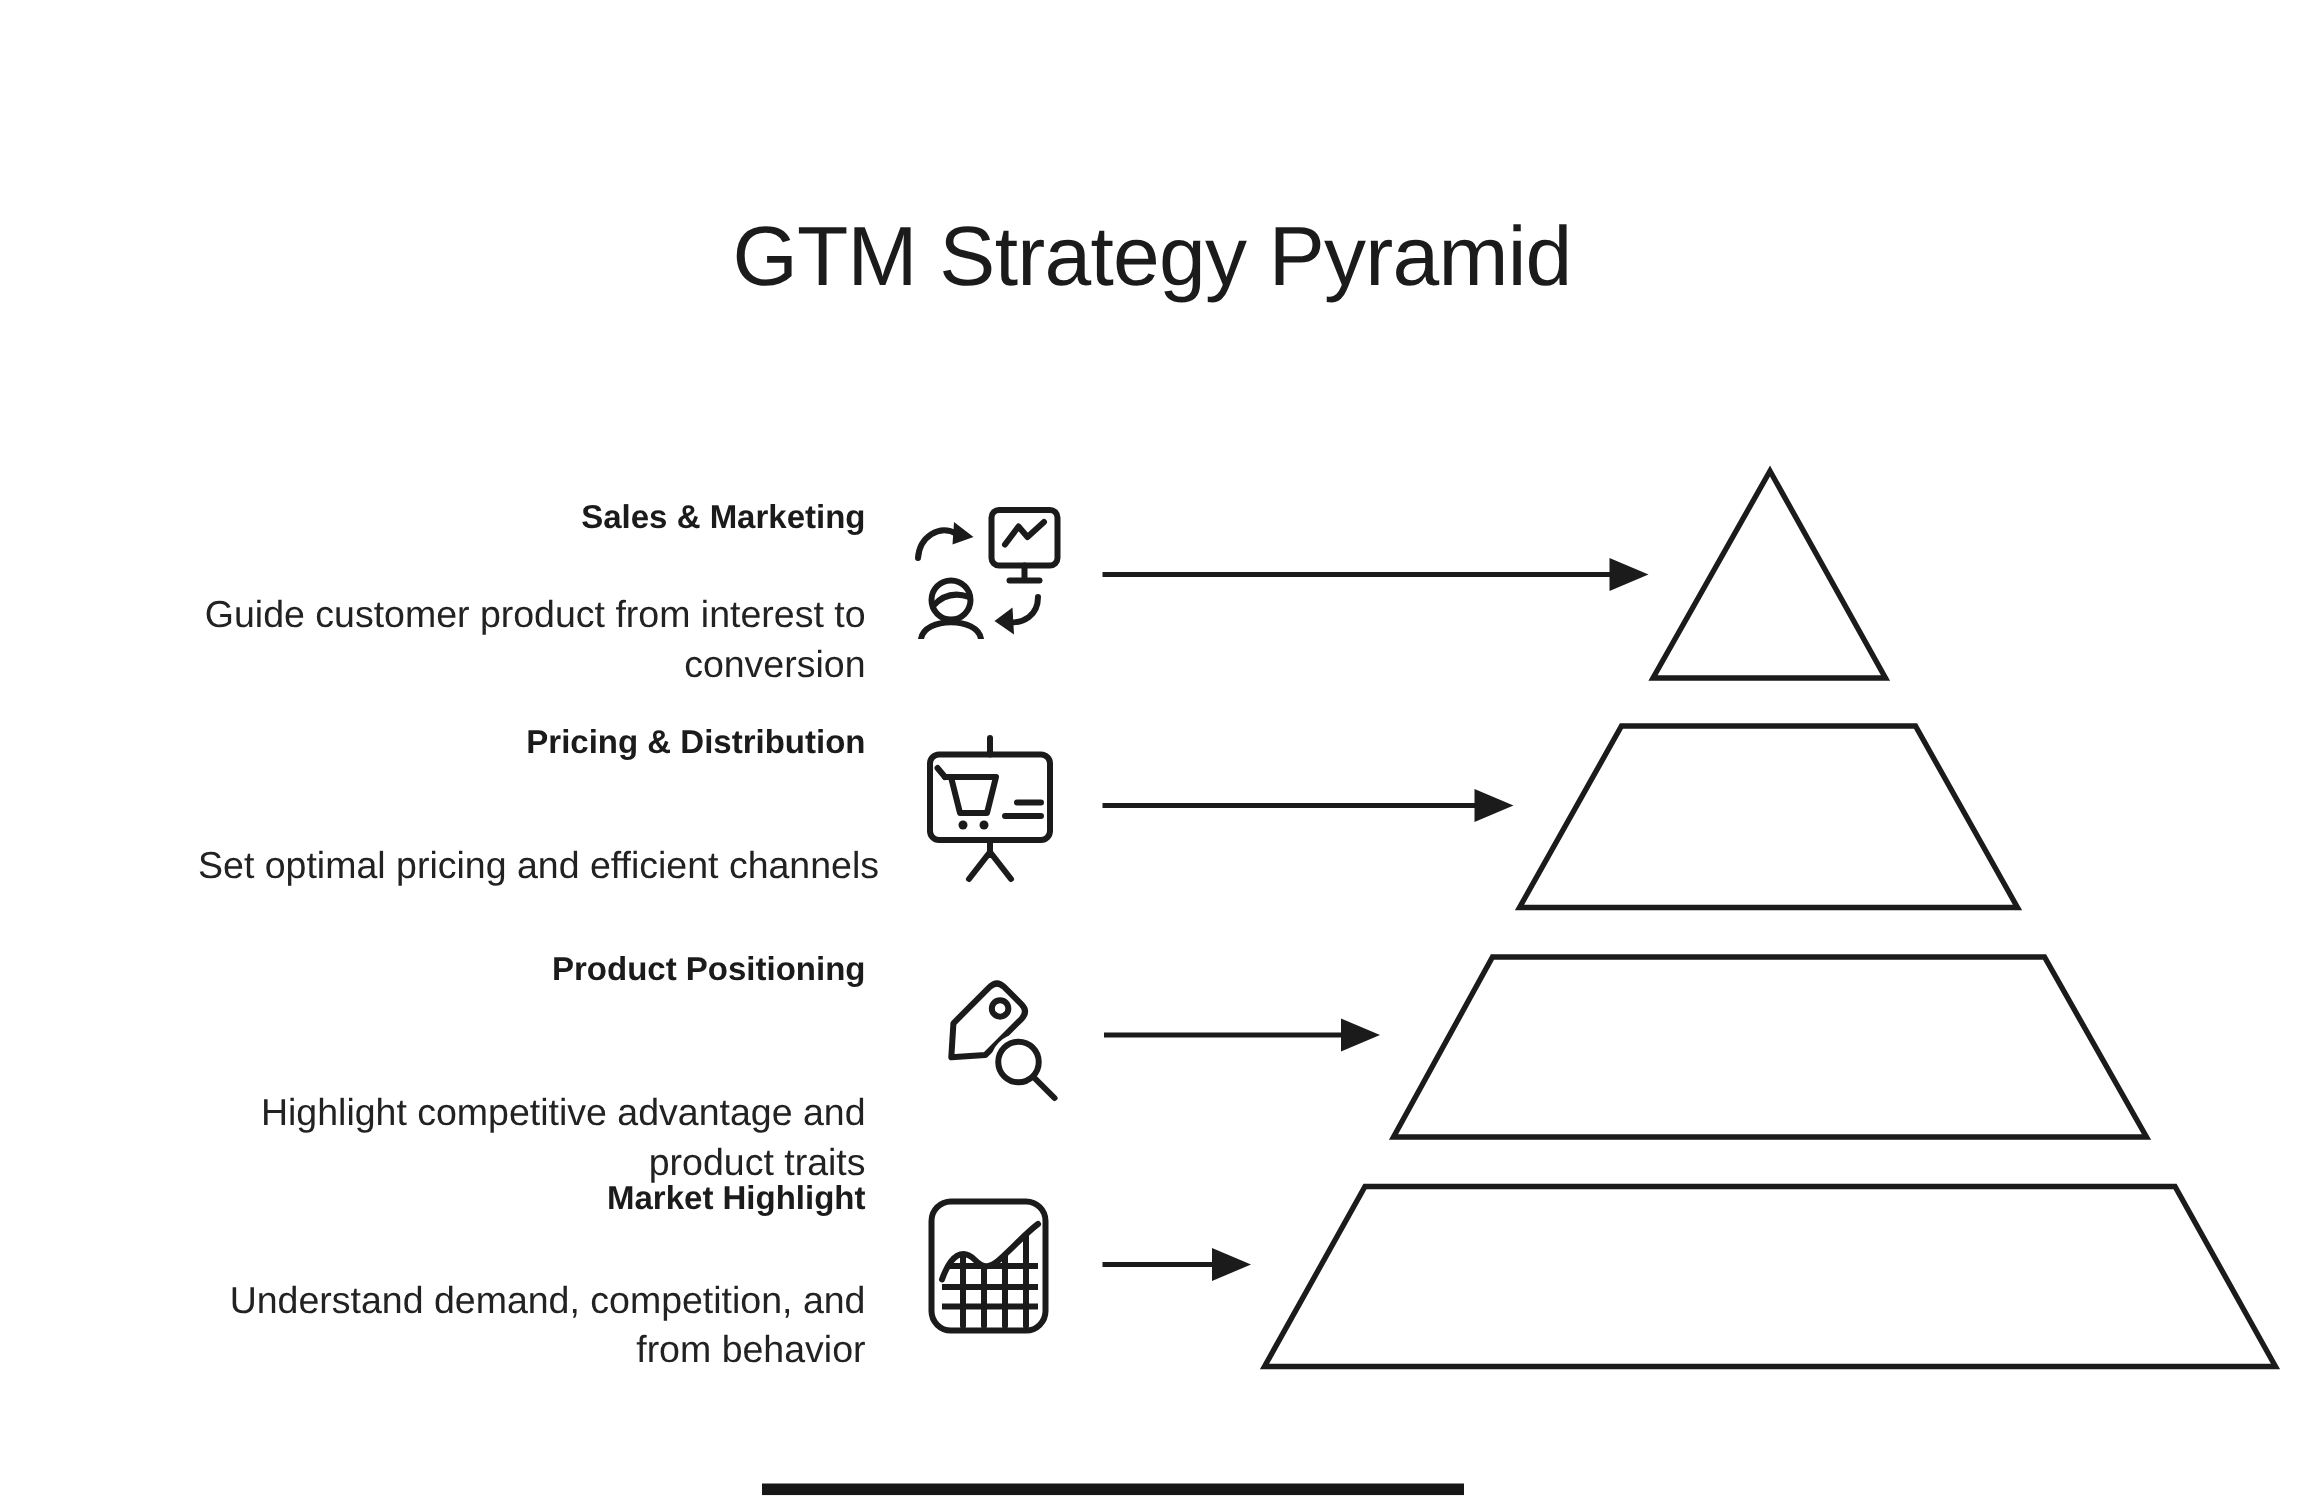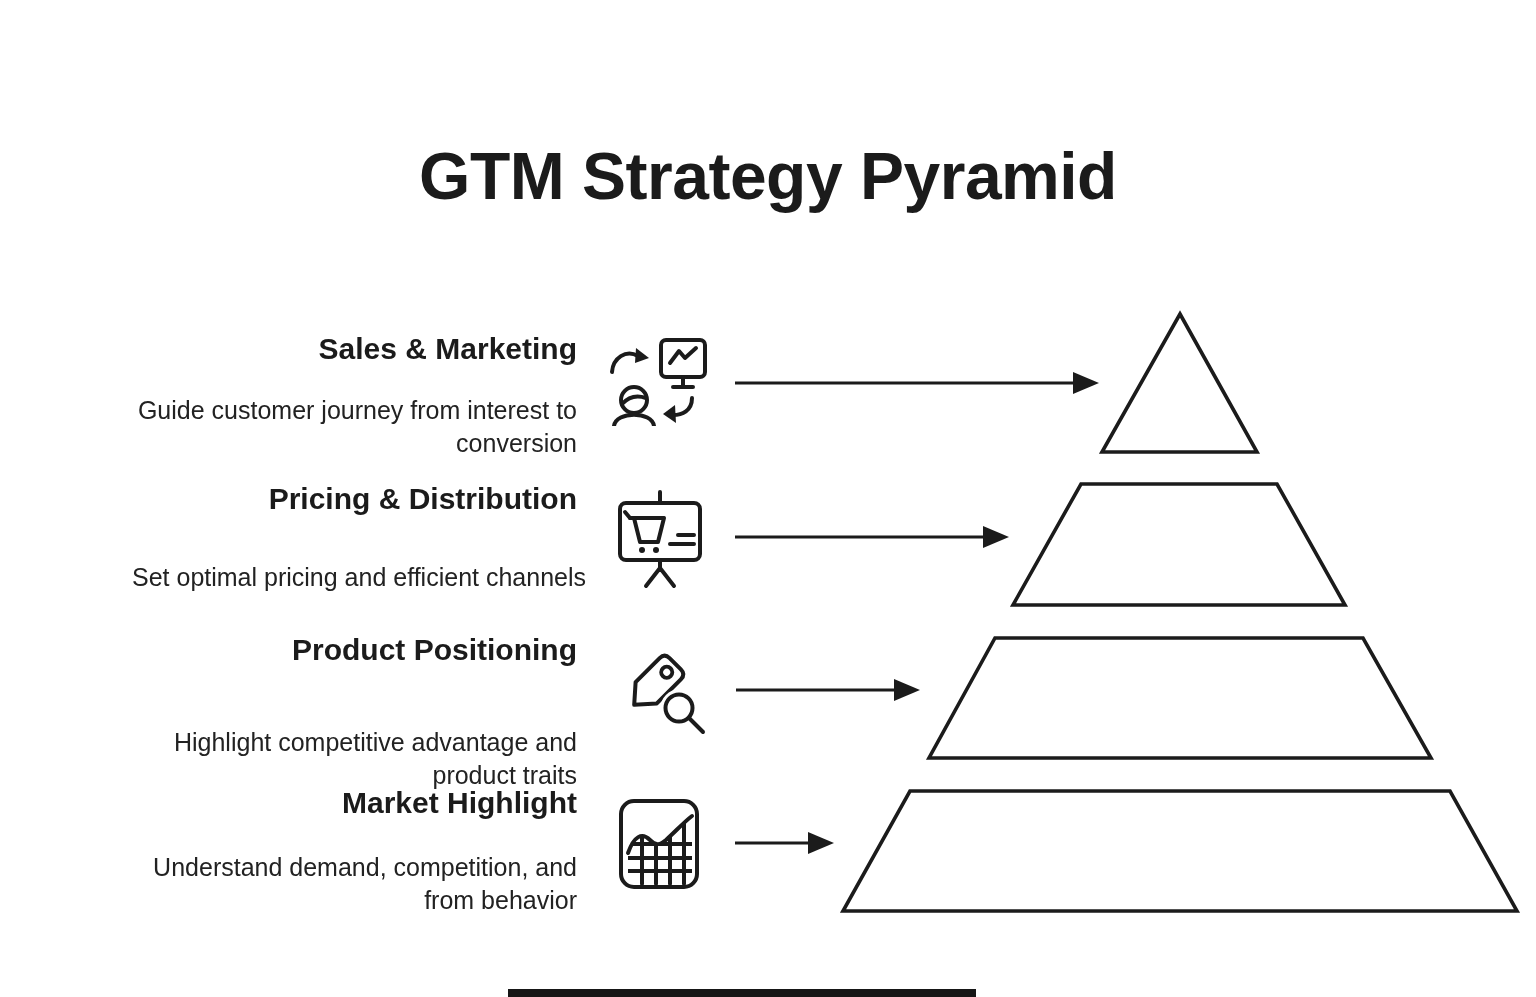--- a/index.html
+++ b/index.html
@@ -8,29 +8,29 @@
     width:1536px;height:997px;
     background:#ffffff;
     overflow:hidden;
     font-family:"Liberation Sans",sans-serif;
     color:#1b1b1b;
   }
   .title{
     position:absolute;
     left:0;top:138px;width:1536px;
     text-align:center;
-    font-size:66px;
-    font-weight:700;
+    font-size:56px;
+    font-weight:400;
     letter-spacing:-0.5px;
   }
   .level-name{
     position:absolute;
     left:17px;width:560px;
     text-align:right;
-    font-size:30px;
+    font-size:22px;
     font-weight:700;
   }
   .level-desc{
     position:absolute;
     text-align:right;
     font-size:25px;
     line-height:33px;
     font-weight:400;
     color:#222222;
   }
@@ -47,21 +47,21 @@
 </style>
 </head>
 <body>
 
 <div class="canvas">
 
   <div class="title">GTM Strategy Pyramid</div>
 
   <section>
     <div class="level-name" style="top:332px">Sales &amp; Marketing</div>
-    <div class="level-desc" style="top:394px;left:67px;width:510px">Guide customer journey from interest to conversion</div>
+    <div class="level-desc" style="top:394px;left:67px;width:510px">Guide customer product from interest to conversion</div>
     <svg class="icon" style="left:600px;top:330px" width="112" height="96" viewBox="0 0 112 96">
       <path d="M12,42 C13,28 26,19 38,26"></path>
       <polygon class="fill" points="49,28 36,18 35,33"></polygon>
       <rect x="61" y="10" width="44" height="37" rx="5"></rect>
       <polyline points="70,33 79,21 85,28 96,18"></polyline>
       <path d="M83,47 L83,57 M73,57 L93,57"></path>
       <circle cx="34" cy="70" r="13"></circle>
       <path d="M22,74 Q32,63 46,68"></path>
       <path d="M14,96 C16,81 52,81 54,96"></path>
       <path d="M92,68 C92,80 83,86 70,85"></path>

